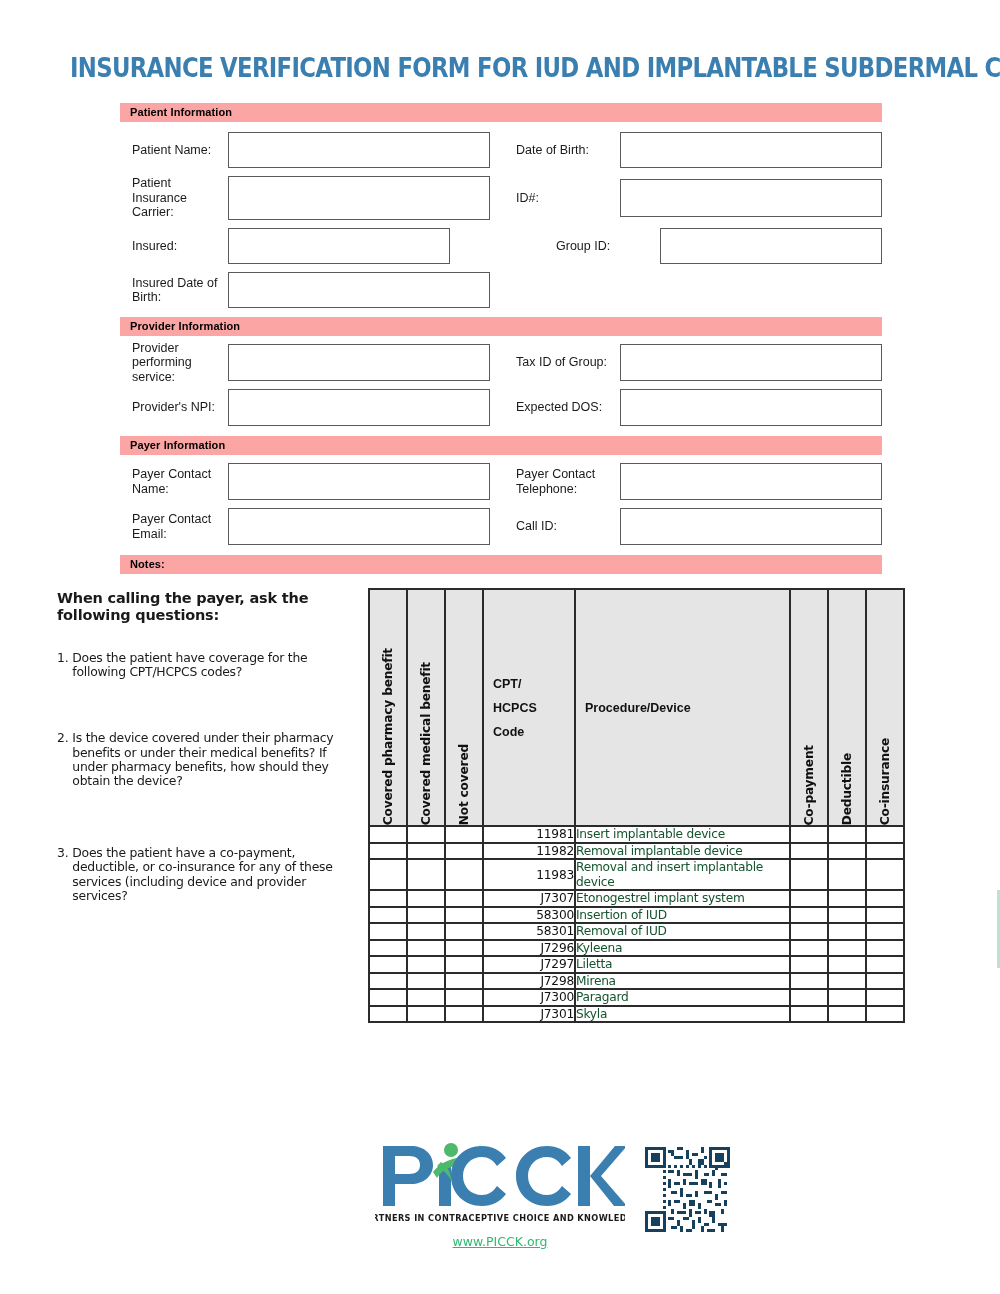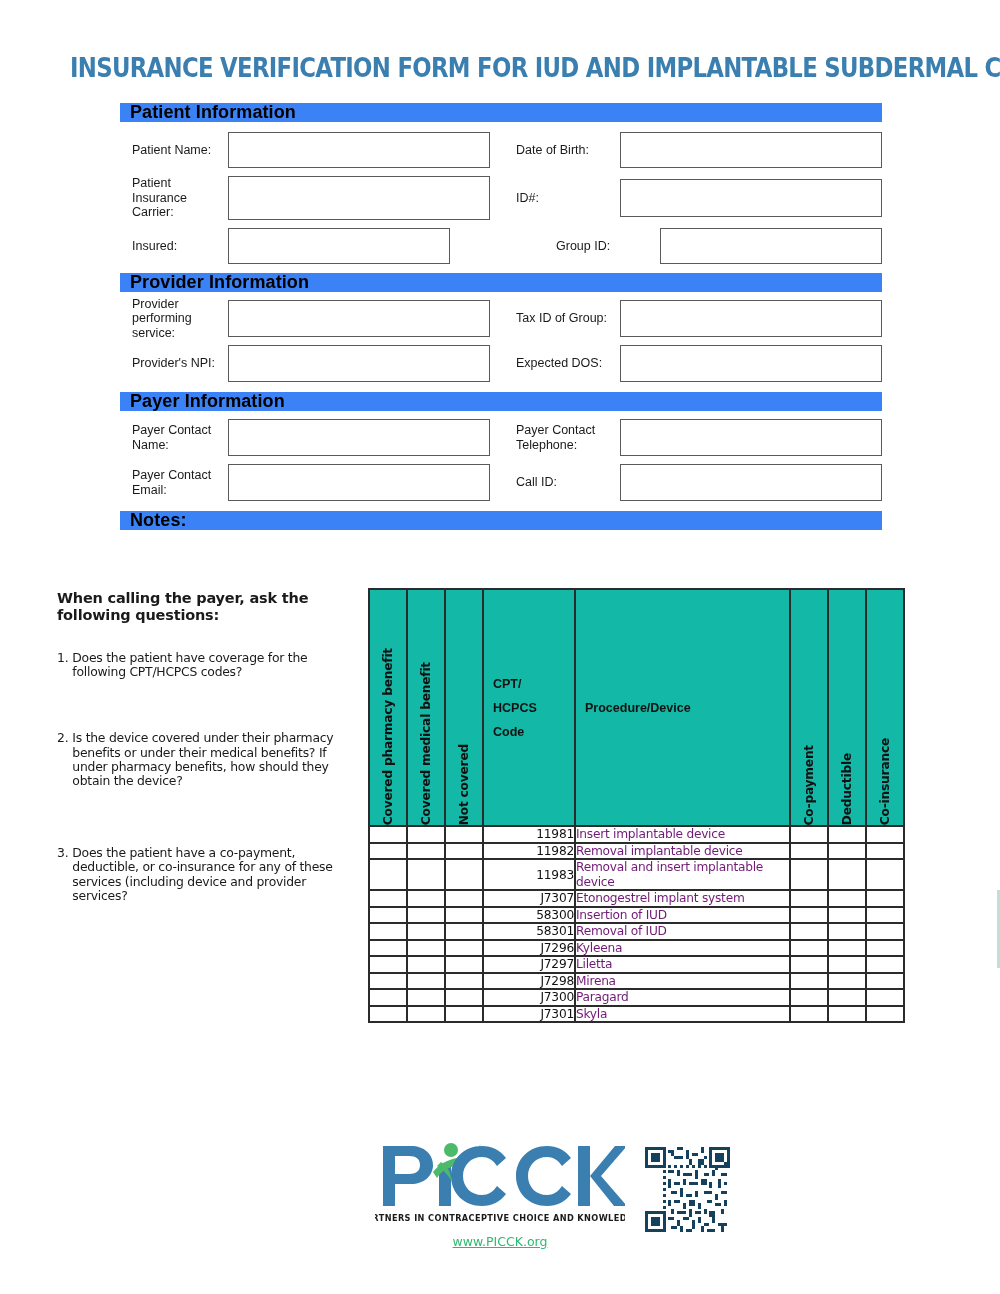--- a/index.html
+++ b/index.html
@@ -29,24 +29,24 @@
     white-space: nowrap;
   }
 
   
   .form-block {
     position: absolute;
     left: 120px; top: 103px;
     width: 762px;
   }
   .sec-head {
-    background: #3b82f6;
+    background: #fca5a5;
     color: #000000;
     font-weight: bold;
-    font-size: 18px;
+    font-size: 11px;
     padding: 3px 0 3px 10px;
     letter-spacing: 0.1px;
     line-height: 13px;
   }
   .rows { padding: 0; }
   .frow {
     display: flex;
     align-items: center;
   }
   .flabel {
@@ -98,21 +98,21 @@
     left: 368px; top: 588px;
     border-collapse: collapse;
     table-layout: fixed;
   }
   .cpt-table td, .cpt-table th {
     border: 2px solid #2b2b2b;
     padding: 0;
     background: #ffffff;
   }
   .cpt-table thead th {
-    background: #14b8a6;
+    background: #e5e5e5;
     height: 235px;
     vertical-align: bottom;
     font-weight: normal;
   }
   .vhead {
     writing-mode: vertical-rl;
     transform: rotate(180deg);
     font-family: "DejaVu Sans", sans-serif;
     font-weight: bold;
     font-size: 12.2px;
@@ -140,21 +140,21 @@
     font-family: "DejaVu Sans", sans-serif;
     font-size: 12.2px;
     color: #111111;
     text-align: right;
     padding: 4px 2px;
     letter-spacing: -0.2px;
   }
   .cell-proc {
     font-family: "DejaVu Sans", sans-serif;
     font-size: 12.2px;
-    color: #701a75;
+    color: #14532d;
     text-align: left;
     padding: 4px 0 4px 8px;
     line-height: 14.5px;
     letter-spacing: -0.25px;
   }
   .cell-blank { }
 
   
   .logo-area {
     position: absolute;
@@ -236,20 +236,30 @@
       </div>
       <div class="col-gap"></div>
       <div class="col-right" style="height:36px;">
         <div class="flabel">Group ID:</div>
         <div class="boxwrap" style="height:36px;">
             <div class="fbox"></div>
           </div>
       </div>
     </div>
 
+    <div class="frow" style="height:42px; margin-top:2px;">
+      <div class="col-left" style="height:36px;">
+        <div class="flabel">Insured Date of Birth:</div>
+        <div class="boxwrap" style="height:36px;">
+            <div class="fbox"></div>
+          </div>
+      </div>
+      <div class="col-gap"></div>
+      <div class="col-right" style="height:36px;"></div>
+    </div>
   </div>
 
   <div class="sec-head" style="margin-top:6px;">Provider Information</div>
   <div class="rows">
 
     <div class="frow" style="height:43px; margin-top:5px;">
       <div class="col-left" style="height:37px;">
         <div class="flabel">Provider performing service:</div>
         <div class="boxwrap" style="height:37px;">
             <div class="fbox"></div>

